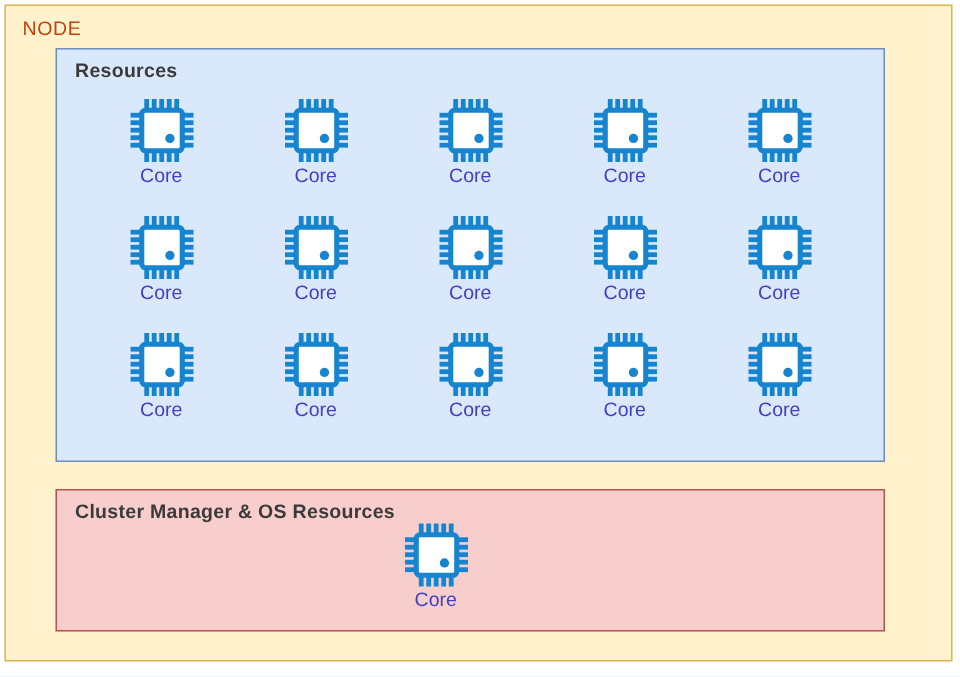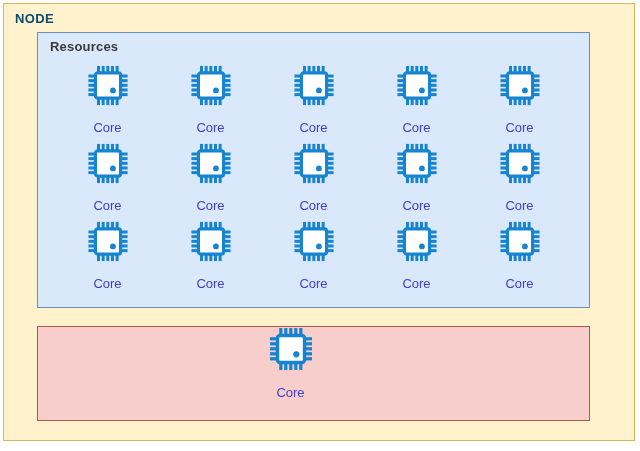--- a/index.html
+++ b/index.html
@@ -12,21 +12,21 @@
   }
   .node-box {
     position: absolute; left: 3px; top: 3px;
     width: 632px; height: 438px;
     background: #FFF2CC;
     border: 1px solid #D6B656;
     box-sizing: border-box;
   }
   .node-label {
     position: absolute; left: 11px; top: 7px;
-    font-size: 13px; font-weight: bold; color: #0c4a6e;
+    font-size: 13px; font-weight: normal; color: #c2410c;
     letter-spacing: 0.4px;
   }
   .inner-box {
     position: absolute; left: 33px;
     box-sizing: border-box;
   }
   .executor-box {
     top: 28px; width: 553px; height: 276px;
     background: #DAE8FC;
     border: 1px solid #6C8EBF;
@@ -48,21 +48,21 @@
     grid-auto-rows: 78px;
     padding: 0 18px;
   }
   .core-cell {
     display: flex; flex-direction: column;
     align-items: center; justify-content: flex-start;
     padding-top: 8px;
   }
   .chip { display: block; color: #1684CE; }
   .core-label {
-    margin-top: 14px;
+    margin-top: 0;
     font-size: 13px; color: #4040C4;
   }
   .cluster-core-row {
     display: flex; justify-content: center;
   }
   .cluster-core {
     display: flex; flex-direction: column; align-items: center;
     transform: translateX(-23px);
   }
   .svg-defs { position: absolute; width: 0; height: 0; overflow: hidden; }
@@ -200,20 +200,21 @@
         <svg class="chip" width="44" height="44" viewBox="0 0 44 44">
             <use href="#chip-symbol"></use>
           </svg>
         <div class="core-label">Core</div>
       </div>
 
     </div>
   </div>
 
   <div class="inner-box cluster-box">
+    <div class="box-title">Cluster Manager &amp; OS Resources</div>
     <div class="cluster-core-row">
       <div class="cluster-core core-cell" style="padding-top:0;">
         <svg class="chip" width="44" height="44" viewBox="0 0 44 44">
             <use href="#chip-symbol"></use>
           </svg>
         <div class="core-label">Core</div>
       </div>
     </div>
   </div>
 </div>

